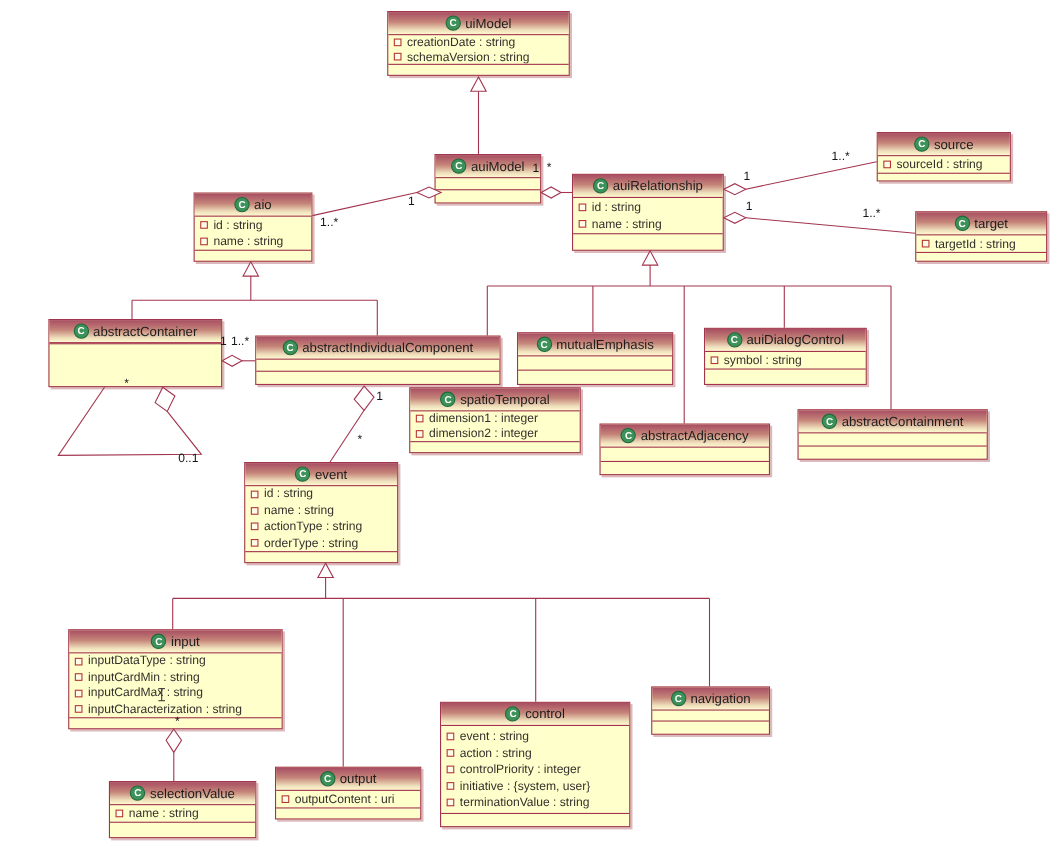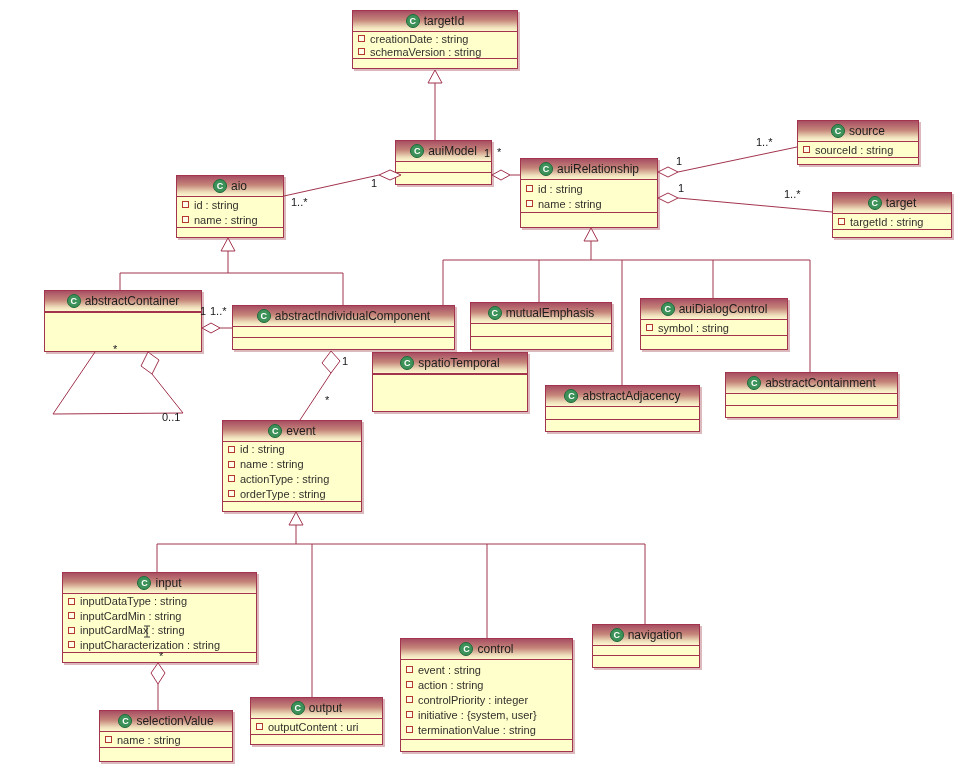--- a/index.html
+++ b/index.html
@@ -107,21 +107,21 @@
     <g stroke="#3a3a3a" stroke-width="1">
       <line x1="144" y1="626" x2="150" y2="626"></line>
       <line x1="147" y1="626" x2="147" y2="637"></line>
       <line x1="144" y1="637" x2="150" y2="637"></line>
     </g>
   </svg>
 
   <div class="cls" style="left:352px;top:10px;width:166px;height:59px">
     <div class="hd">
         <span class="cicon">C</span>
-        <span>targetId</span>
+        <span>uiModel</span>
       </div>
     <div class="attrs">
       <div class="arow">
           <span class="mk"></span>
           <span>creationDate : string</span>
         </div>
       <div class="arow">
           <span class="mk"></span>
           <span>schemaVersion : string</span>
         </div>
@@ -226,20 +226,30 @@
       </div>
     <div class="attrs"></div>
     <div class="ops" style="flex-basis:12px"></div>
   </div>
 
   <div class="cls" style="left:372px;top:352px;width:156px;height:60px">
     <div class="hd">
         <span class="cicon">C</span>
         <span>spatioTemporal</span>
       </div>
+    <div class="attrs">
+      <div class="arow">
+          <span class="mk"></span>
+          <span>dimension1 : integer</span>
+        </div>
+      <div class="arow">
+          <span class="mk"></span>
+          <span>dimension2 : integer</span>
+        </div>
+    </div>
     <div class="ops"></div>
   </div>
 
   <div class="cls" style="left:640px;top:298px;width:148px;height:52px">
     <div class="hd">
         <span class="cicon">C</span>
         <span>auiDialogControl</span>
       </div>
     <div class="attrs">
       <div class="arow">

